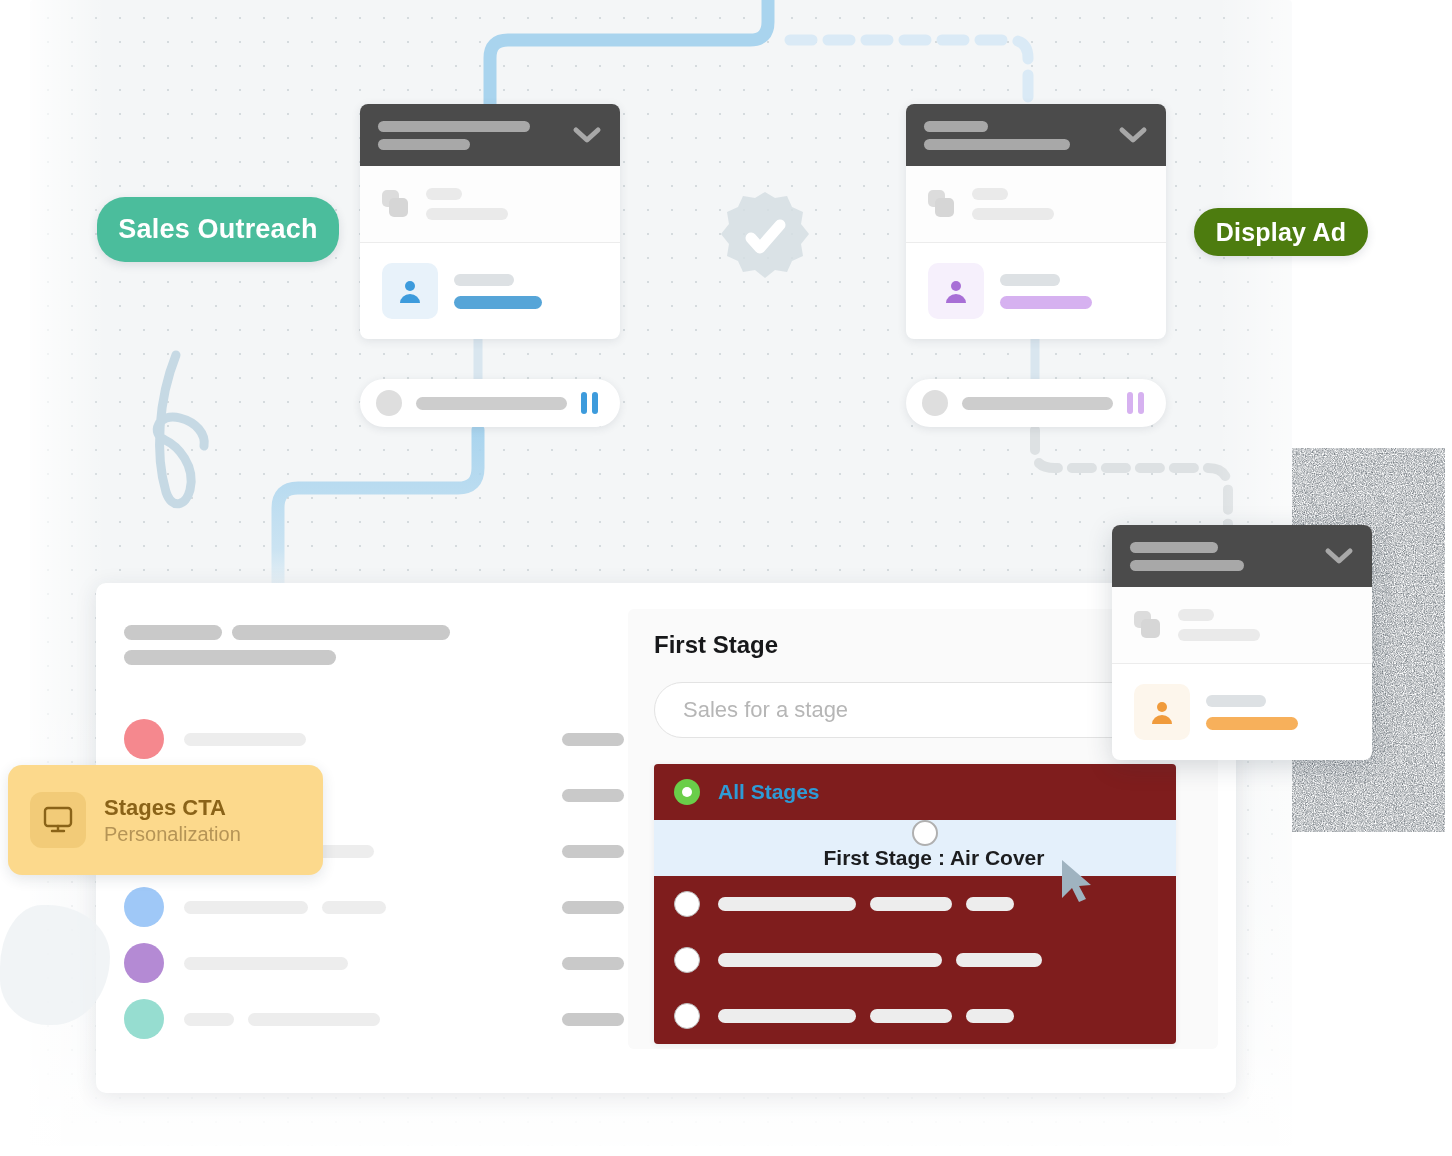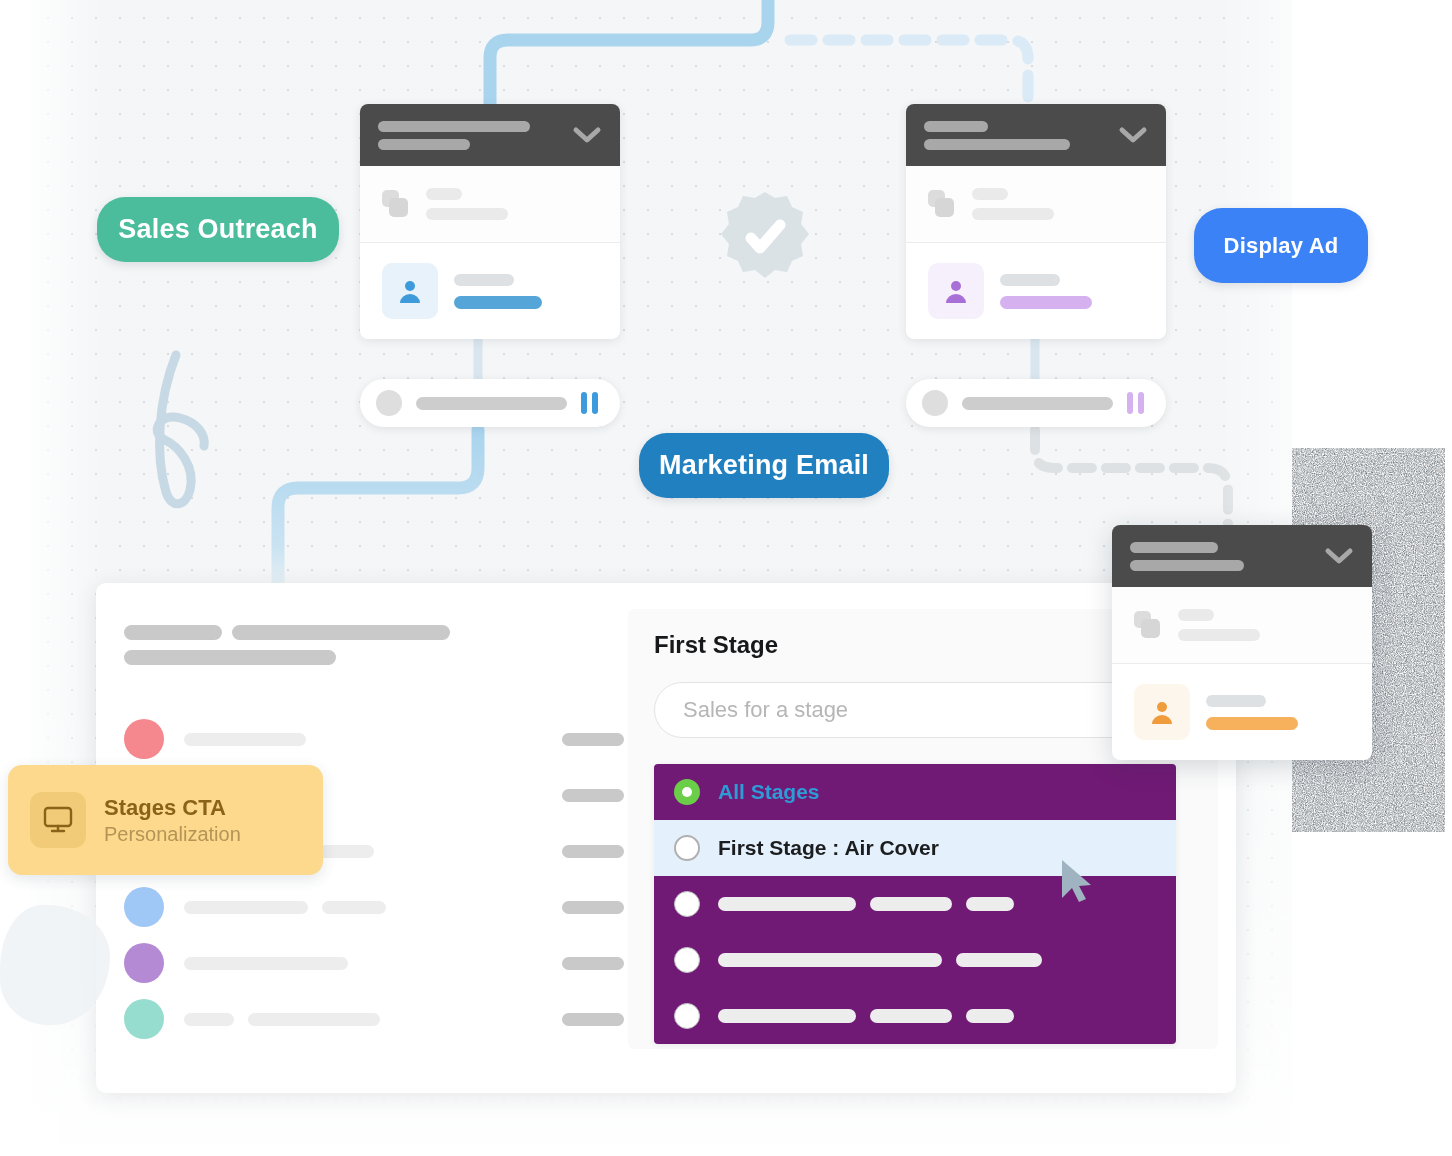--- a/index.html
+++ b/index.html
@@ -130,26 +130,26 @@
   }
   .stage-search{
     position:absolute;left:26px;top:73px;width:540px;height:56px;
     border:1px solid #e3e3e3;border-radius:28px;background:#fff;
     box-sizing:border-box;
     display:flex;align-items:center;padding:0 28px;
   }
   .stage-search span{font-size:22px;color:#b6b6b6;}
   .opt-list{
     position:absolute;left:26px;top:155px;width:522px;
-    background:#701a75;border-radius:4px;
+    background:#7f1d1d;border-radius:4px;
     box-shadow:0 1px 6px rgba(36,50,66,.08);
     overflow:hidden;
   }
   .opt{display:flex;align-items:center;height:56px;padding:0 0 0 20px;}
-  .opt.sel{background:#e4f0fb;}
+  .opt.sel{background:#e4f0fb;flex-direction:column;}
   .radio{width:26px;height:26px;border-radius:50%;flex:none;box-sizing:border-box;}
   .radio.on{background:#6ace49;display:flex;align-items:center;justify-content:center;}
   .radio.on::after{content:"";width:10px;height:10px;border-radius:50%;background:#fff;display:block;}
   .radio.off{border:2px solid #b0b0b0;background:#fff;}
   .radio.skel{border:1.6px solid #bdbdbd;background:#fff;}
   .opt-label{margin-left:18px;font-size:21px;font-weight:700;}
   .opt-bars{display:flex;gap:14px;margin-left:18px;}
   .obar{background:#ededed;border-radius:7px;height:14px;}
 
   .cursor{position:absolute;left:1060px;top:858px;width:34px;height:46px;}
@@ -301,23 +301,22 @@
     <div class="prog-dot"></div>
     <div class="prog-bar"></div>
     <div class="pause">
       <span style="background:#d6b1f0;"></span>
         <span style="background:#d6b1f0;"></span>
     </div>
   </div>
 
   <div class="tag" style="left:97px;top:197px;width:242px;height:65px;background:#4bbd9c;font-size:27px;">Sales Outreach</div>
 
-  <div class="tag" style="left:1194px;top:208px;width:174px;height:75px;background:#3b82f6;font-size:22px;">Display Ad</div>
-
-  <div class="tag" style="left:639px;top:433px;width:250px;height:65px;background:#2180c0;font-size:27px;">Marketing Email</div>
+  <div class="tag" style="left:1194px;top:208px;width:174px;height:48px;background:#4d7c0f;font-size:25px;">Display Ad</div>
+
 
   <div class="panel">
     <div class="panel-head">
       <div class="line">
         <div class="pbar" style="width:98px;"></div>
         <div class="pbar" style="width:218px;"></div>
       </div>
       <div class="line">
         <div class="pbar" style="width:212px;"></div>
       </div>

